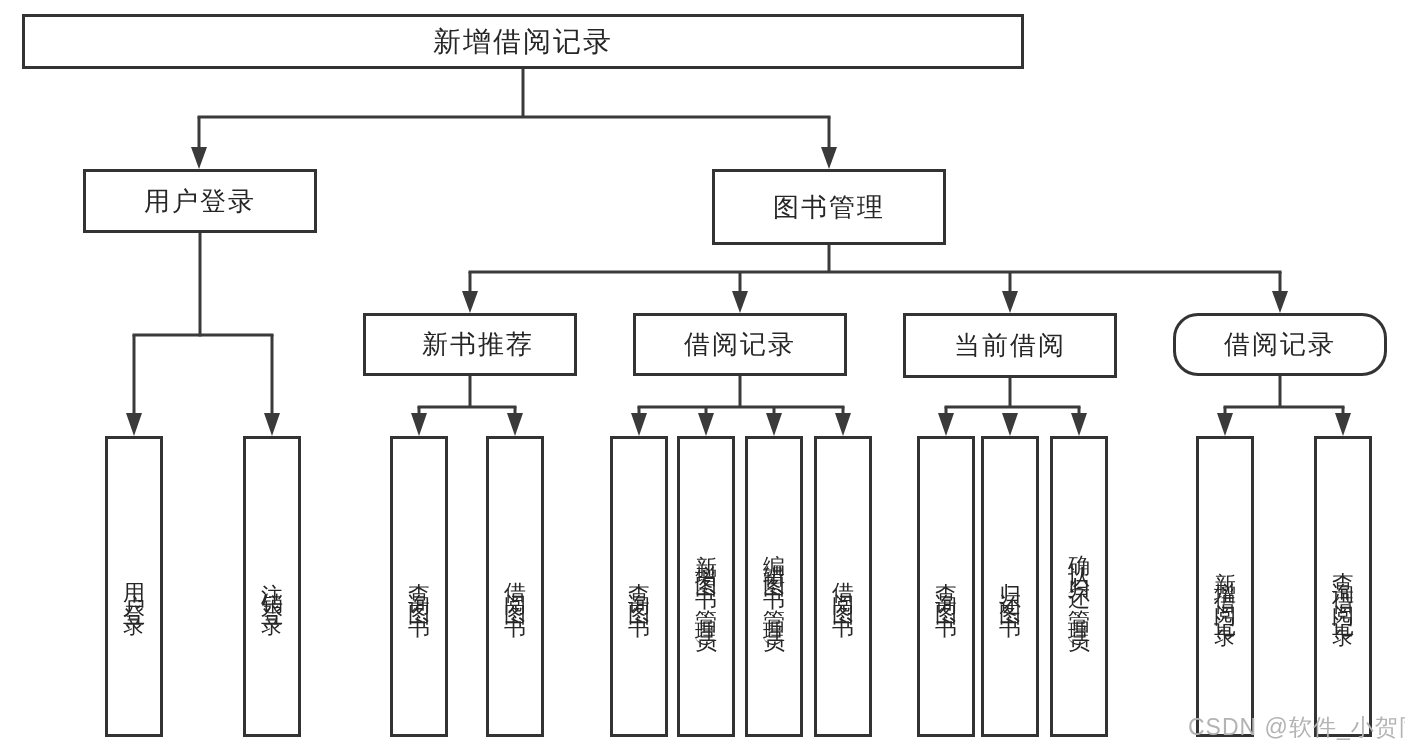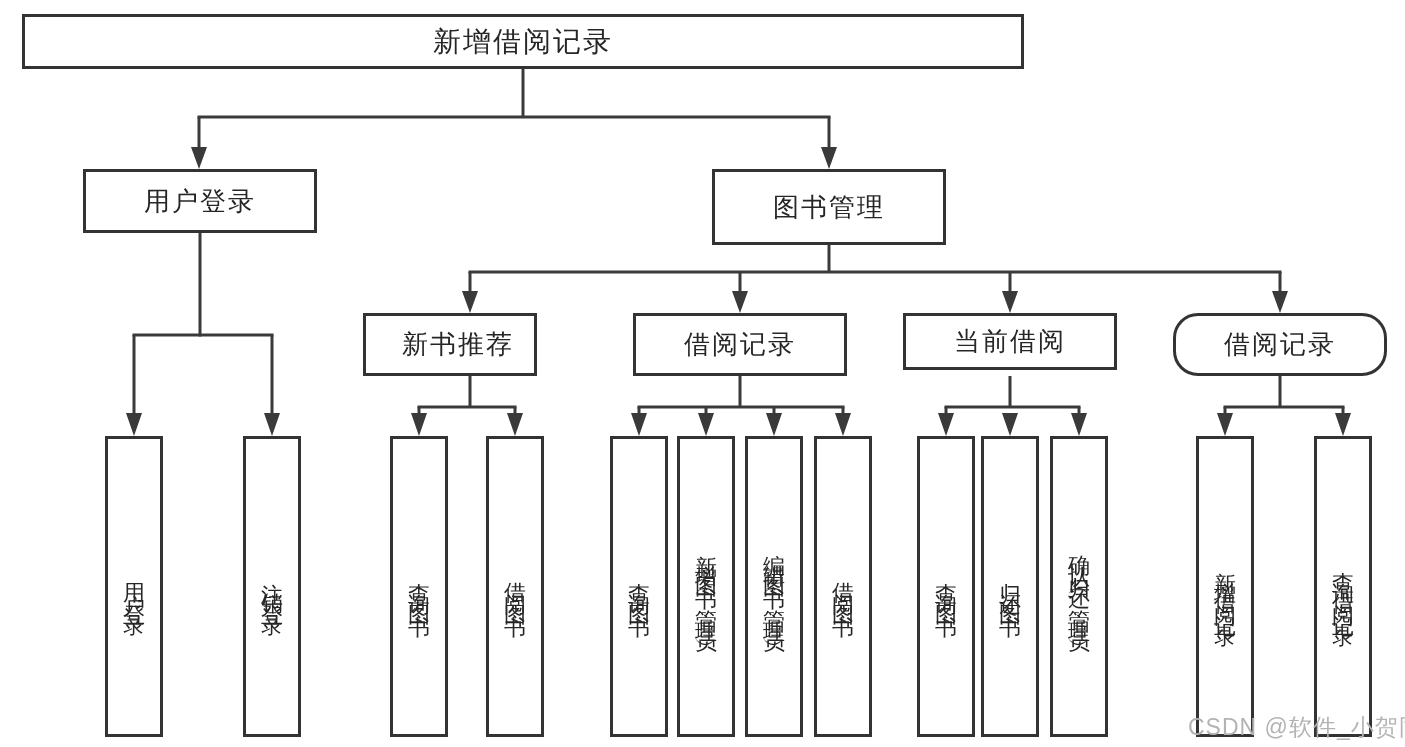--- a/index.html
+++ b/index.html
@@ -30,23 +30,23 @@
     justify-content: center;
     color: #262626;
     z-index: 2;
   }
 
   .node-h { font-size: 26px; letter-spacing: 2px; }
 
   .node-root  { left: 22px;  top: 14px;  width: 1002px; height: 55px; font-size: 28px; letter-spacing: 2px; }
   .node-l2-a  { left: 83px;  top: 169px; width: 234px;  height: 64px; }
   .node-l2-b  { left: 712px; top: 169px; width: 234px;  height: 76px; }
-  .node-l3-a  { left: 363px;  top: 313px; width: 174px; height: 63px; padding-left: 16px; }
+  .node-l3-a  { left: 363px;  top: 313px; width: 214px; height: 63px; padding-left: 16px; }
   .node-l3-b  { left: 633px;  top: 313px; width: 214px; height: 63px; }
-  .node-l3-c  { left: 903px;  top: 313px; width: 214px; height: 57px; font-family: Liberation Mono, monospace; }
+  .node-l3-c  { left: 903px;  top: 313px; width: 214px; height: 65px; font-family: Liberation Mono, monospace; }
   .node-l3-d  { left: 1173px; top: 313px; width: 214px; height: 63px; border-radius: 25px; }
 
   .leaf {
     position: absolute;
     top: 436px;
     width: 58px;
     height: 301px;
     background: #ffffff;
     border: 3px solid #333333;
     display: flex;

